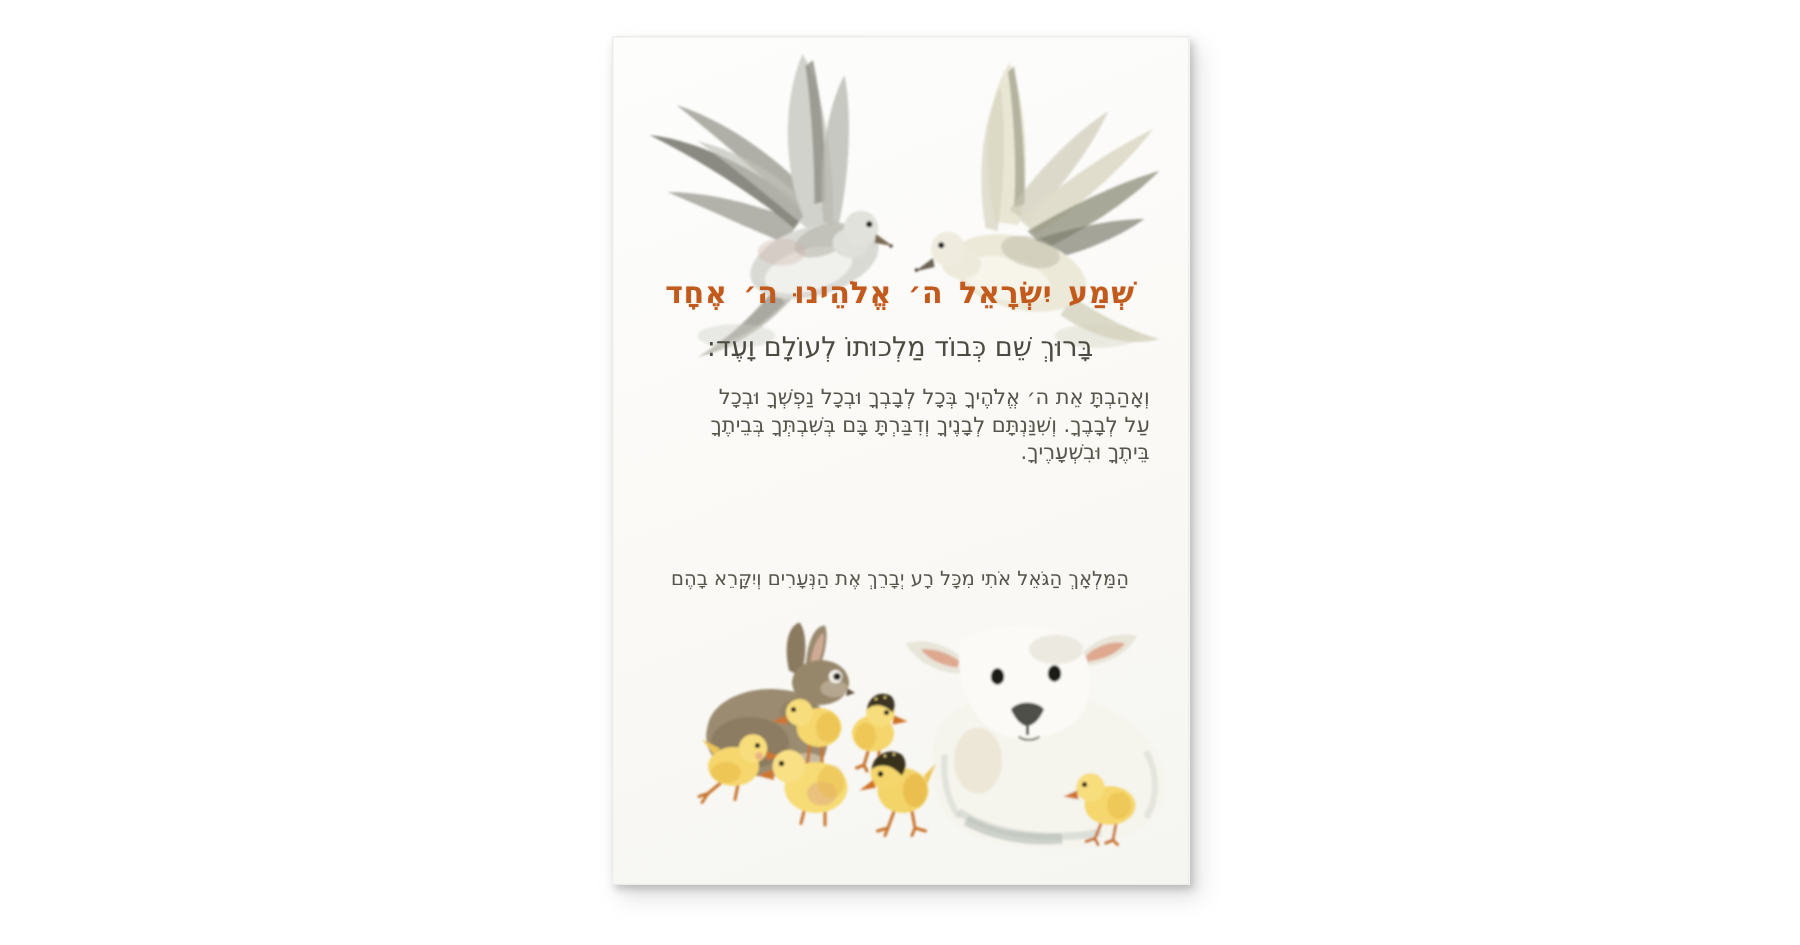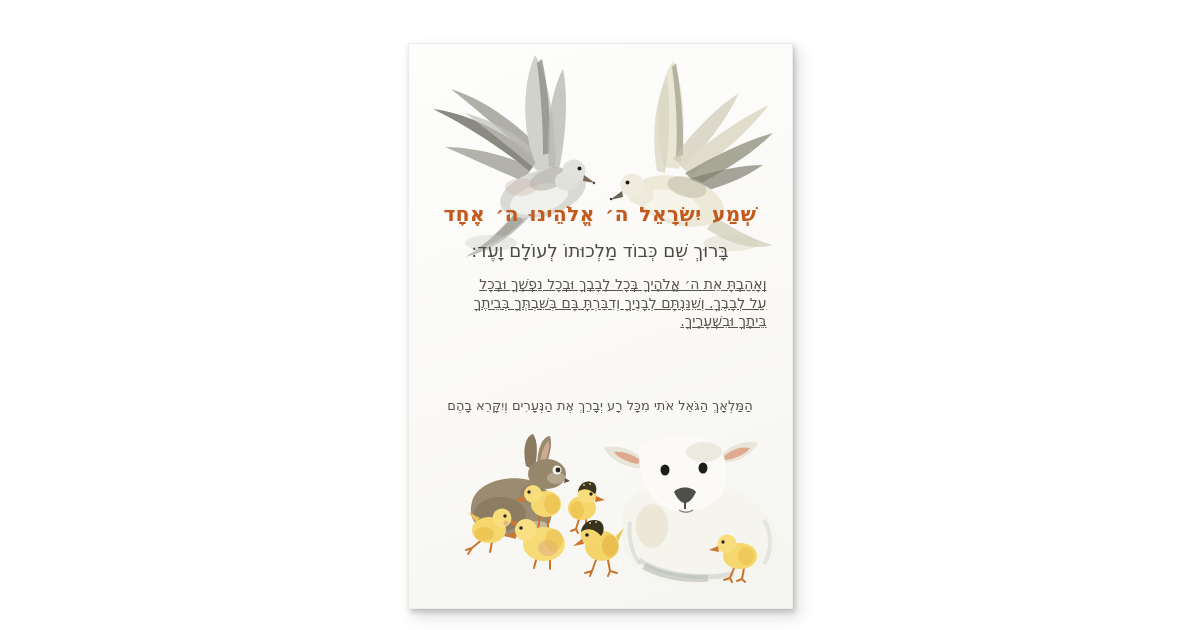--- a/index.html
+++ b/index.html
@@ -4,21 +4,21 @@
 <style>
   html,body{margin:0;padding:0;}
   body{
     width:1200px;height:630px;overflow:hidden;
     background:#ffffff;
     font-family:"DejaVu Sans", sans-serif;
     position:relative;
   }
   .page{position:absolute;inset:0;background:#ffffff;}
   .card{
-    position:absolute;left:50%;top:43px;margin-left:-192.5px;
+    position:absolute;left:50%;top:24px;margin-left:-192.5px;
     width:385px;height:566px;
     background:linear-gradient(160deg,#fdfdfc 0%,#faf9f6 55%,#f5f5f1 100%);
     box-shadow:2px 3px 5px rgba(140,140,140,.45), 6px 8px 14px rgba(150,150,150,.30);
     border:1px solid #ececea;
     box-sizing:border-box;
   }
   .doves{position:absolute;left:12px;top:3px;}
   .animals{position:absolute;left:25px;top:386px;}
   .shema-title{
     position:absolute;left:0;right:0;top:157px;
@@ -30,21 +30,21 @@
   .baruch{
     position:absolute;left:0;right:0;top:199px;
     direction:rtl;text-align:center;
     font-size:18px;color:#4c4b42;line-height:16px;z-index:3;
   }
   .veahavta{
     position:absolute;right:25px;left:18px;top:231px;
     direction:rtl;text-align:right;color:#56554b;
     font-size:14px;line-height:18.5px;z-index:3;
   }
-  .veahavta .tline{white-space:nowrap;text-decoration:underline;}
+  .veahavta .tline{white-space:nowrap;}
   .hamalach{
     position:absolute;left:14px;right:14px;top:353px;
     direction:rtl;text-align:center;color:#56554b;
     font-size:13px;line-height:18px;z-index:3;
   }
   .hamalach .tline{white-space:nowrap;}
 </style>
 </head>
 <body>
 

